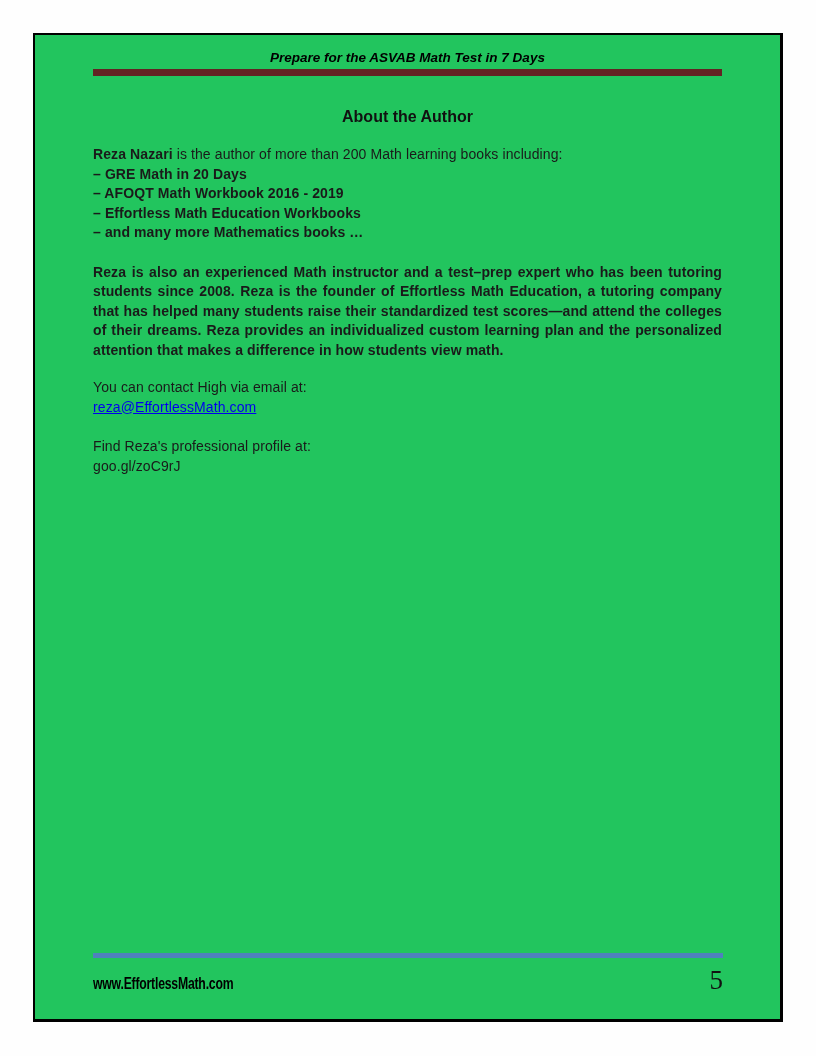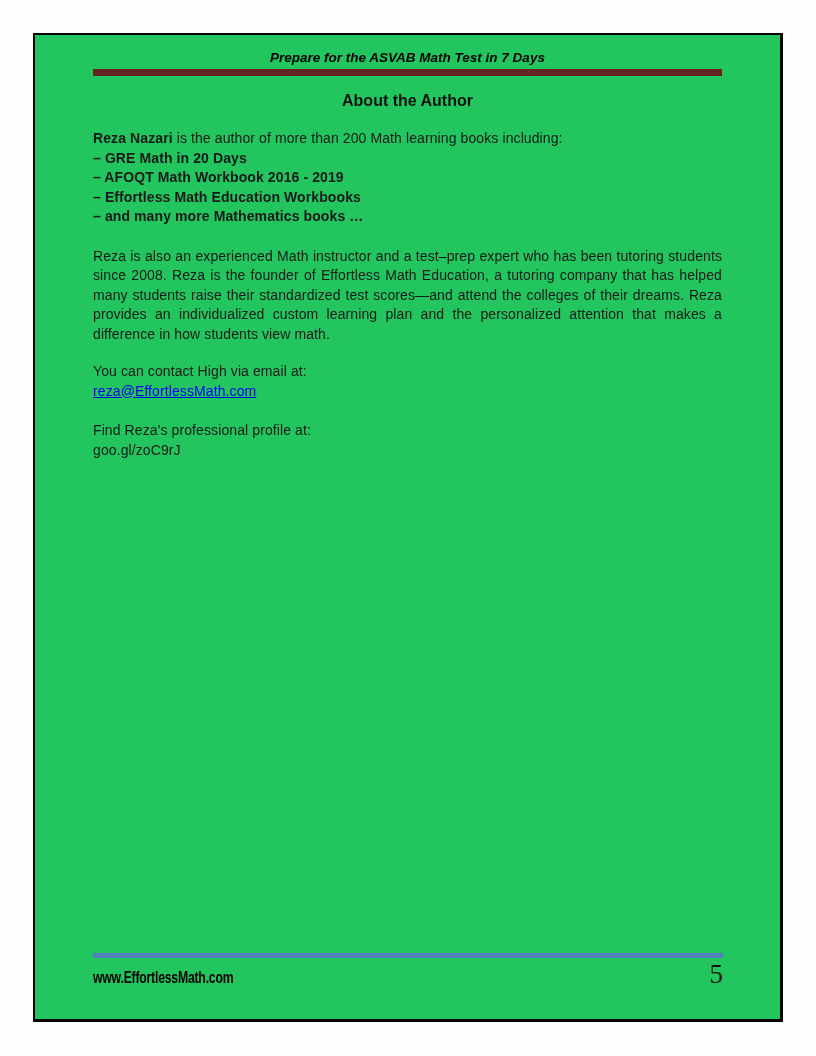--- a/index.html
+++ b/index.html
@@ -28,57 +28,58 @@
     font-style: italic;
     color: #000;
     line-height: 16px;
   }
   .header-rule {
     height: 7px;
     background: #632423;
     margin-top: 3px;
   }
   .section-title {
-    margin-top: 16px;
+    margin-top: 32px;
     text-align: center;
     font-size: 16px;
     font-weight: bold;
     color: #111;
   }
   .body-block {
     font-size: 14px;
     line-height: 19.5px;
     letter-spacing: 0.1px;
   }
   .intro-block { margin-top: 19px; }
   .b { font-weight: bold; }
   .bio {
     margin-top: 20px;
     text-align: justify;
+    font-weight: bold;
   }
   .contact-label { margin-top: 18px; }
   .email-line { }
   .email-link {
     color: #0000EE;
     text-decoration: underline;
     cursor: pointer;
   }
   .profile-label { margin-top: 20px; }
   .footer {
     position: absolute;
     top: 918px;
     left: 58px;
     right: 57px;
   }
   .footer-rule {
     height: 5px;
     background: #4F81BD;
   }
   .footer-row {
-    margin-top: 3px;
+    margin-top: 9px;
     display: flex;
     justify-content: space-between;
     align-items: baseline;
   }
   .website {
     font-weight: bold;
     font-size: 17px;
     color: #000;
     display: inline-block;
     transform: scaleX(0.72);

